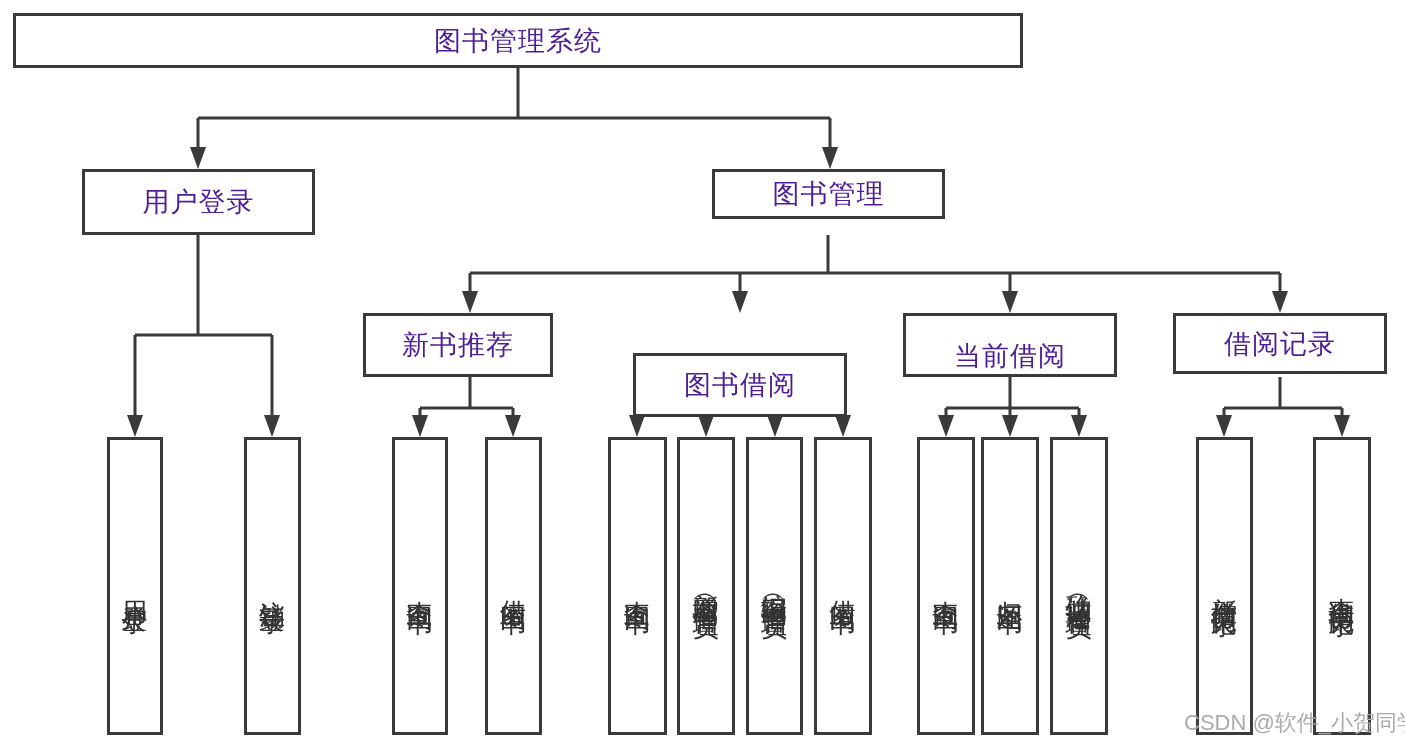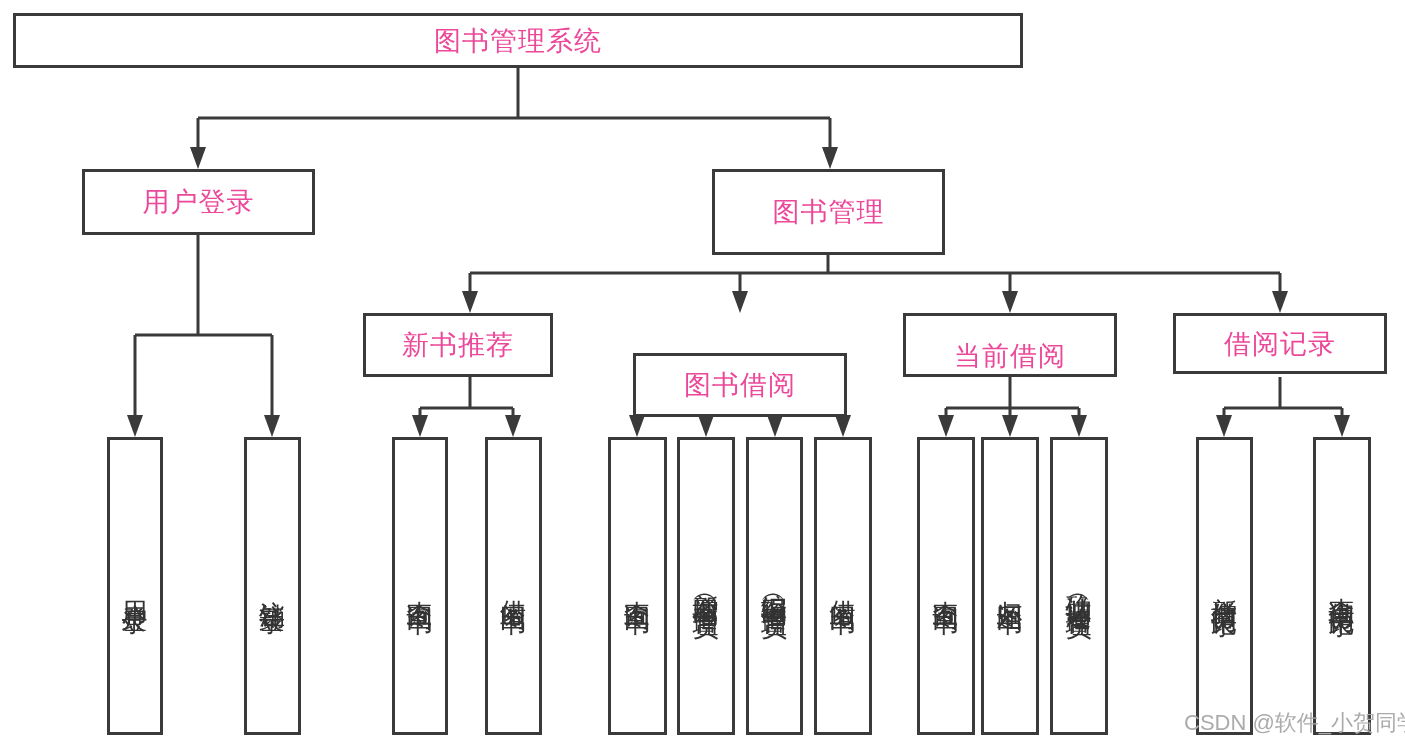--- a/index.html
+++ b/index.html
@@ -16,21 +16,21 @@
   .hbox {
     position: absolute;
     box-sizing: border-box;
     background: #ffffff;
     border: 3px solid #3a3a3a;
     display: flex;
     align-items: center;
     justify-content: center;
     font-size: 27px;
     letter-spacing: 1px;
-    color: #ec4899;
+    color: #4c1d95;
   }
   .vbox {
     position: absolute;
     box-sizing: border-box;
     background: #ffffff;
     border: 3px solid #3a3a3a;
     top: 437px;
     height: 298px;
     display: flex;
     align-items: center;
@@ -95,21 +95,21 @@
     <polygon points="1334,415 1350,415 1342,437" fill="#3a3a3a"></polygon>
   </svg>
 
   <div class="hbox" style="left:13px; top:13px; width:1010px; height:55px;">
     <span>图书管理系统</span>
   </div>
 
   <div class="hbox" style="left:82px; top:169px; width:233px; height:66px;">
     <span>用户登录</span>
   </div>
-  <div class="hbox" style="left:712px; top:169px; width:233px; height:86px;">
+  <div class="hbox" style="left:712px; top:169px; width:233px; height:50px;">
     <span>图书管理</span>
   </div>
 
   <div class="hbox" style="left:363px; top:313px; width:190px; height:64px;">
     <span>新书推荐</span>
   </div>
   <div class="hbox" style="left:633px; top:313px; width:214px; height:64px;margin-top:40px;">
     <span>图书借阅</span>
   </div>
   <div class="hbox" style="left:903px; top:313px; width:214px; height:64px;align-items:flex-end;">

